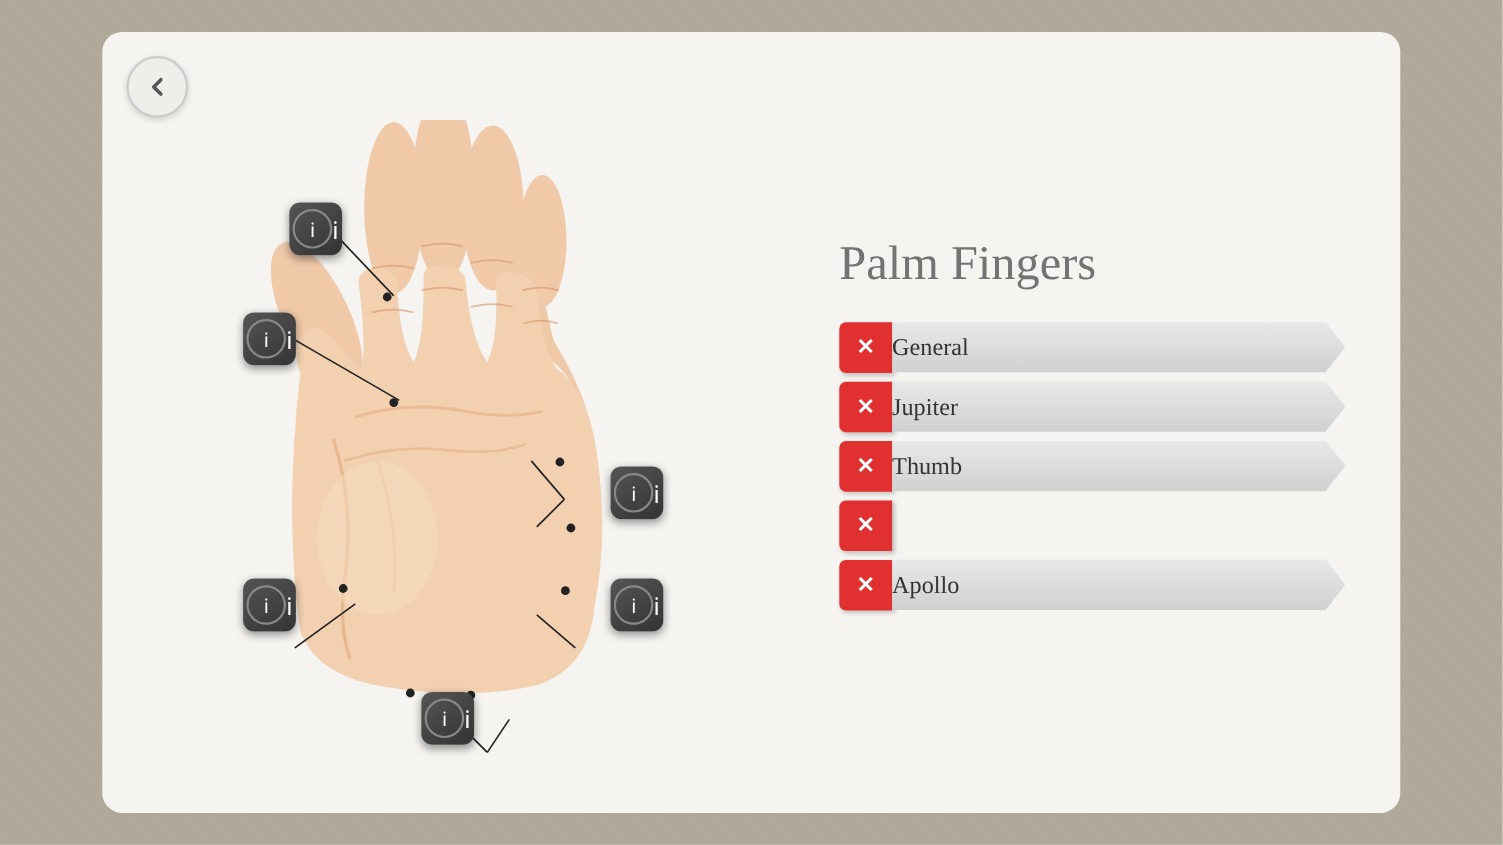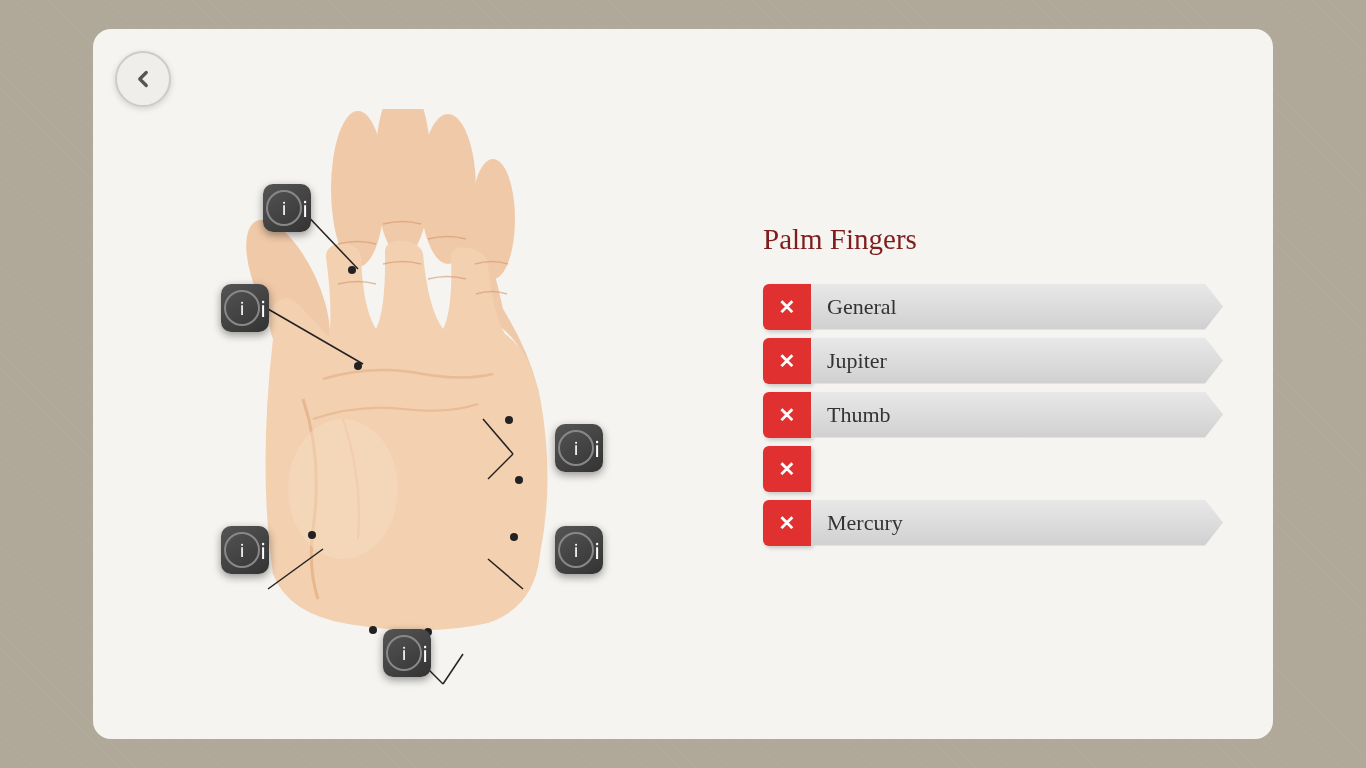--- a/index.html
+++ b/index.html
@@ -113,23 +113,23 @@
     
     .right-panel {
       flex: 1;
       padding: 40px 50px;
       display: flex;
       flex-direction: column;
       gap: 0;
     }
 
     .panel-title {
-      font-size: 29px;
+      font-size: 44px;
       font-weight: normal;
-      color: #7f1d1d;
+      color: #737373;
       margin-bottom: 28px;
       font-family: Georgia, serif;
     }
 
     .finger-list {
       display: flex;
       flex-direction: column;
       gap: 8px;
     }
 
@@ -158,21 +158,21 @@
       font-size: 20px;
       font-weight: bold;
     }
 
     .finger-label {
       flex: 1;
       height: 46px;
       background: linear-gradient(to bottom, #e8e8e8, #d0d0d0);
       display: flex;
       align-items: center;
-      padding-left: 16px;
+      padding-left: 0;
       font-size: 22px;
       color: #333;
       font-family: Georgia, serif;
       position: relative;
       
       clip-path: polygon(0 0, calc(100% - 18px) 0, 100% 50%, calc(100% - 18px) 100%, 0 100%);
       box-shadow: 2px 2px 4px rgba(0,0,0,0.15);
       min-width: 200px;
     }
 
@@ -332,18 +332,18 @@
         </div>
         <div class="finger-item">
           <div class="finger-x-btn"></div>
           <div class="finger-label">Thumb</div>
         </div>
         <div class="finger-item">
           <div class="finger-x-btn"></div>
         </div>
         <div class="finger-item">
           <div class="finger-x-btn"></div>
-          <div class="finger-label">Mercury</div>
+          <div class="finger-label">Apollo</div>
         </div>
       </div>
   </div>
 
 </div>
 
 </body></html>

